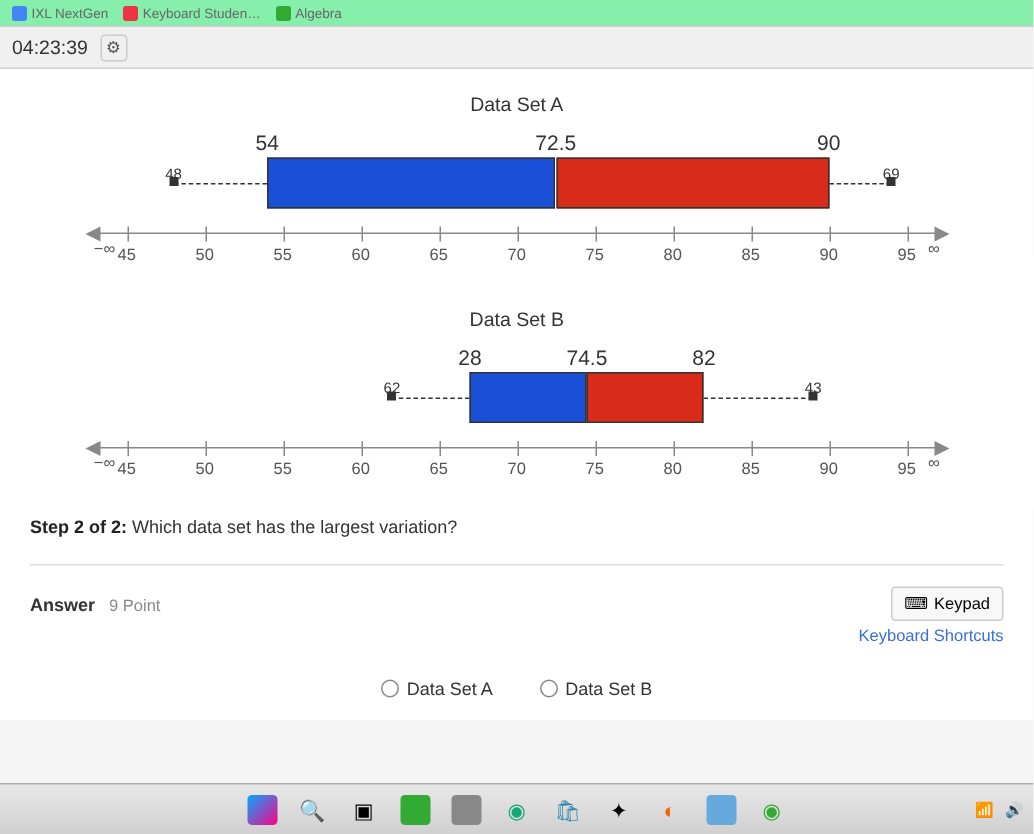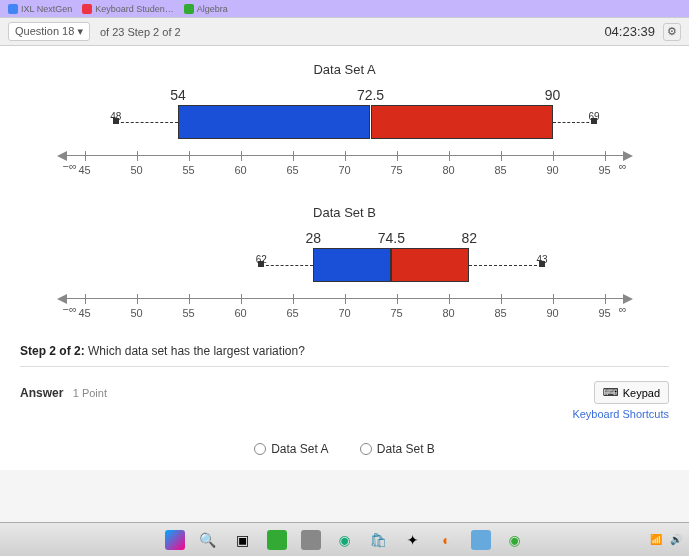--- a/index.html
+++ b/index.html
@@ -1,17 +1,17 @@
 <!DOCTYPE html>
 <html><head>
 <meta charset="utf-8">
 <style>
 * { box-sizing: border-box; margin: 0; padding: 0; }
 body { font-family: Arial, sans-serif; background: #f5f5f5; width: 689px; height: 556px; overflow: hidden; position: relative; }
-.topbar { height: 18px; background: #c4b5fd; border-bottom: 1px solid #ccc; display: flex; gap: 10px; padding: 0 8px; font-size: 9px; color: #666; align-items: center; }
+.topbar { height: 18px; background: #86efac; border-bottom: 1px solid #ccc; display: flex; gap: 10px; padding: 0 8px; font-size: 9px; color: #666; align-items: center; }
 .topbar .bookmark { display: flex; gap: 3px; align-items: center; }
 .topbar .favicon { width: 10px; height: 10px; background: #4285f4; border-radius: 2px; }
 .header { background: #f0f0f0; border-bottom: 1px solid #d0d0d0; height: 28px; display: flex; align-items: center; padding: 0 8px; justify-content: space-between; font-size: 12px; color: #555; }
 .header .left { display: flex; gap: 4px; align-items: center; }
 .header .q { border: 1px solid #ccc; border-radius: 3px; padding: 2px 6px; background: #fff; font-size: 11px; }
 .header .step { padding: 2px 6px; font-size: 11px; }
 .timer { font-size: 13px; color: #333; font-weight: 500; padding-right: 4px;}
 .gear { width: 18px; height: 18px; border: 1px solid #ccc; border-radius: 3px; display:inline-flex; align-items:center; justify-content:center; font-size:11px; margin-left:4px; }
 .content { background: #fff; padding: 10px 20px 0 20px; }
 .chart-title { text-align: center; font-size: 13px; color: #333; margin: 6px 0 20px 0; }
@@ -25,21 +25,21 @@
 .arrow-r { position:absolute; right:-8px; top:-5px; width:0;height:0;border-top:5px solid transparent;border-bottom:5px solid transparent;border-left:10px solid #888;}
 .plot-area { position: relative; height: 50px; }
 .box { position: absolute; height: 34px; top: 8px; border: 1px solid #333; }
 .box.left { background: #1a4fd8; }
 .box.right { background: #d82b1a; }
 .whisker { position:absolute; top: 25px; height:1px; border-top: 1px dashed #333; }
 .whisker-dot { position:absolute; top:21px; width:6px; height:6px; background:#333; }
 .val-label { position:absolute; top:-10px; font-size:14px; color:#333; transform:translateX(-50%); }
 .val-label.min { top: 14px; font-size:10px;}
 .val-label.max { top: 14px; font-size:10px;}
-.step-instr { padding: 14px 0 8px 0; font-size: 12px; color: #333; border-bottom:1px solid #ddd;}
+.step-instr { padding: 14px 0 18px 0; font-size: 12px; color: #333; border-bottom:1px solid #ddd;}
 .step-instr b { color:#222; }
 .answer-row { display:flex; justify-content:space-between; align-items:center; padding: 14px 0 4px 0; font-size:12px; color:#333;}
 .answer-row .points { color:#888; font-size:11px; margin-left:6px;}
 .keypad-btn { border:1px solid #ccc; background:#f8f8f8; padding:4px 8px; font-size:11px; border-radius:3px; display:inline-flex; align-items:center; gap:4px;}
 .shortcuts { text-align:right; font-size:11px; color:#3a6ed8; padding-bottom:10px;}
 .options { text-align:center; padding: 12px 0; font-size:12px; color:#333;}
 .radio-opt { display:inline-flex; align-items:center; gap:5px; margin: 0 14px; }
 .radio { width:12px; height:12px; border:1px solid #888; border-radius:50%; display:inline-block; }
 .taskbar { position:absolute; bottom:0; left:0; right:0; height:34px; background: linear-gradient(#e8e8e8,#d0d0d0); display:flex; align-items:center; justify-content:center; gap:14px; border-top:1px solid #aaa;}
 .taskbar .icn { width:20px; height:20px; border-radius:3px; display:flex; align-items:center; justify-content:center; font-size:14px;}
@@ -57,24 +57,20 @@
       <span class="favicon" style="background:#e34"></span>
       <span>Keyboard Studen…</span>
     </div>
   <div class="bookmark">
       <span class="favicon" style="background:#3a3"></span>
       <span>Algebra</span>
     </div>
 </div>
 
 <div class="header">
-  <div class="left">
-    <span class="q"><span>Question 18</span> ▾</span>
-    <span class="step">of 23 Step 2 of 2</span>
-  </div>
   <div style="display:flex;align-items:center;">
     <span class="timer">04:23:39</span>
     <span class="gear">⚙</span>
   </div>
 </div>
 
 <div class="content">
 
   <div class="chart-title">Data Set A</div>
   <div class="boxplot-wrap" style="width:560px;">
@@ -166,21 +162,21 @@
       </div>
   </div>
 
   <div class="step-instr">
     <b>Step 2 of 2:</b> <span>Which data set has the largest variation?</span>
   </div>
 
   <div class="answer-row">
     <div>
       <b>Answer</b>
-      <span class="points">1 Point</span>
+      <span class="points">9 Point</span>
     </div>
     <button class="keypad-btn">
       <span>⌨</span>
       <span>Keypad</span>
     </button>
   </div>
   <div class="shortcuts">Keyboard Shortcuts</div>
 
   <div class="options">
     <label class="radio-opt">

